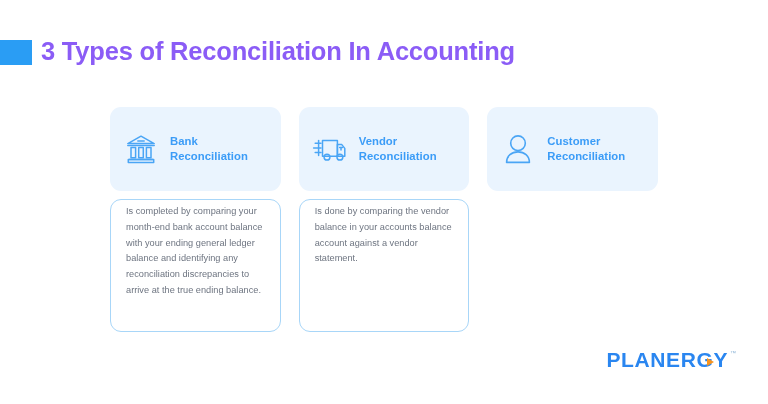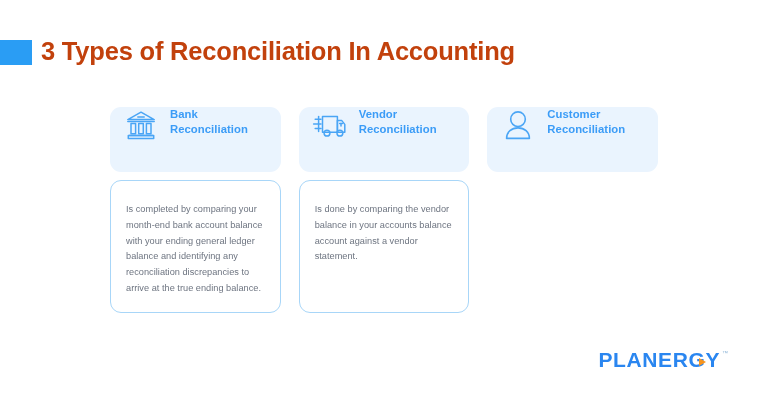--- a/index.html
+++ b/index.html
@@ -38,21 +38,21 @@
     height: 25px;
     background: #2a9df4;
     flex: 0 0 auto;
     margin-left: -2px;
   }
 
   .title-text {
     margin-left: 9px;
     font-size: 25.5px;
     font-weight: bold;
-    color: #c2410c;
+    color: #8b5cf6;
     letter-spacing: -0.2px;
     white-space: nowrap;
     line-height: 1;
   }
 
   
   .cards {
     position: absolute;
     left: 110px;
     top: 107px;
@@ -61,25 +61,25 @@
     gap: 18px;
   }
 
   .card {
     width: 171px;
     display: flex;
     flex-direction: column;
   }
 
   .card-header {
-    height: 65px;
+    height: 84px;
     background: #eaf4fe;
     border-radius: 11px;
     display: flex;
-    align-items: flex-start;
+    align-items: center;
     padding: 0 11px 0 13px;
     gap: 11px;
   }
 
   .card-icon {
     flex: 0 0 auto;
     width: 36px;
     height: 36px;
     display: flex;
     align-items: center;
@@ -97,34 +97,34 @@
     line-height: 1.33;
     letter-spacing: 0.05px;
   }
 
   .card-body {
     margin-top: 8px;
     height: 133px;
     border: 1px solid #a8d6f8;
     border-radius: 11px;
     background: #ffffff;
-    padding: 21px 14px 10px 15px;
+    padding: 4px 14px 10px 15px;
   }
 
   .card-body-text {
     font-size: 9.2px;
     line-height: 1.72;
     color: #6d7480;
     letter-spacing: 0.02px;
   }
 
   
   .logo {
     position: absolute;
-    right: 40px;
+    right: 32px;
     bottom: 34px;
     display: flex;
     align-items: flex-start;
   }
 
   .logo-mark {
     position: relative;
     font-size: 21px;
     font-weight: bold;
     color: #2a86f0;

